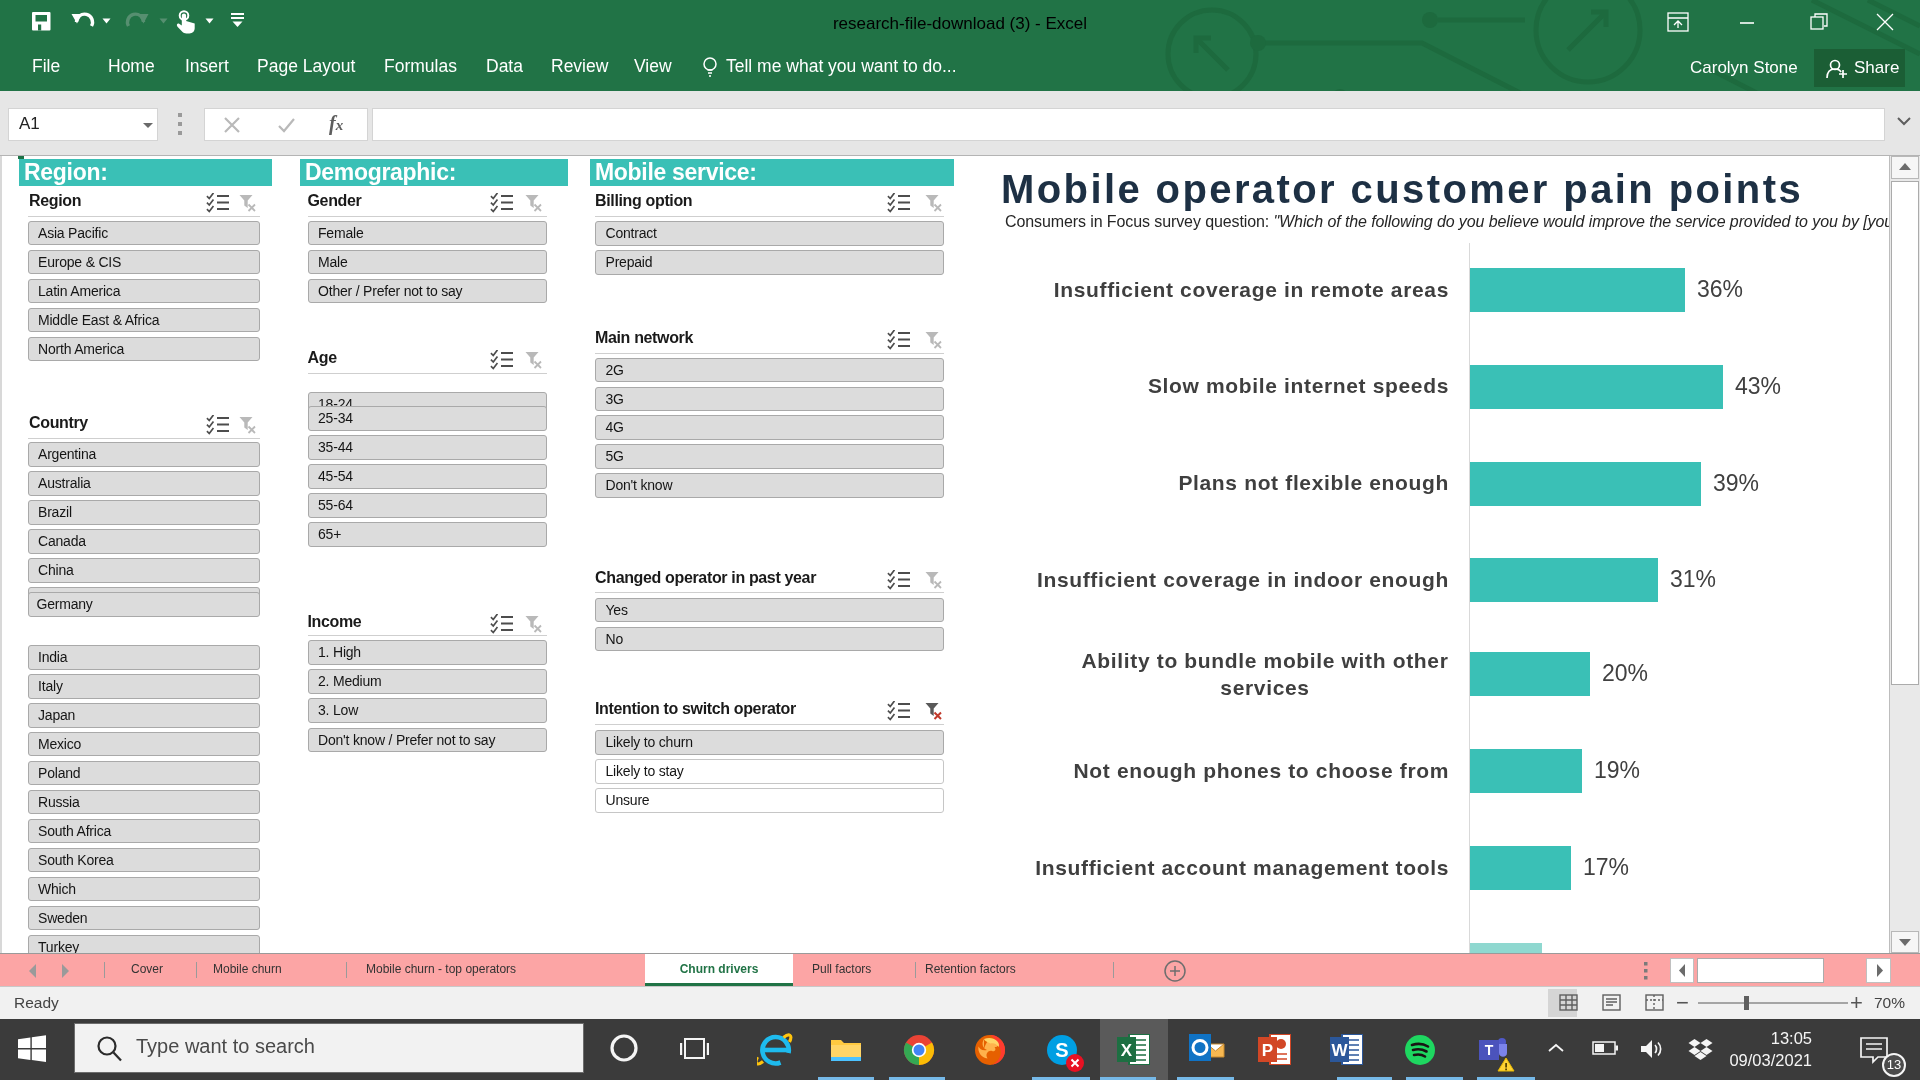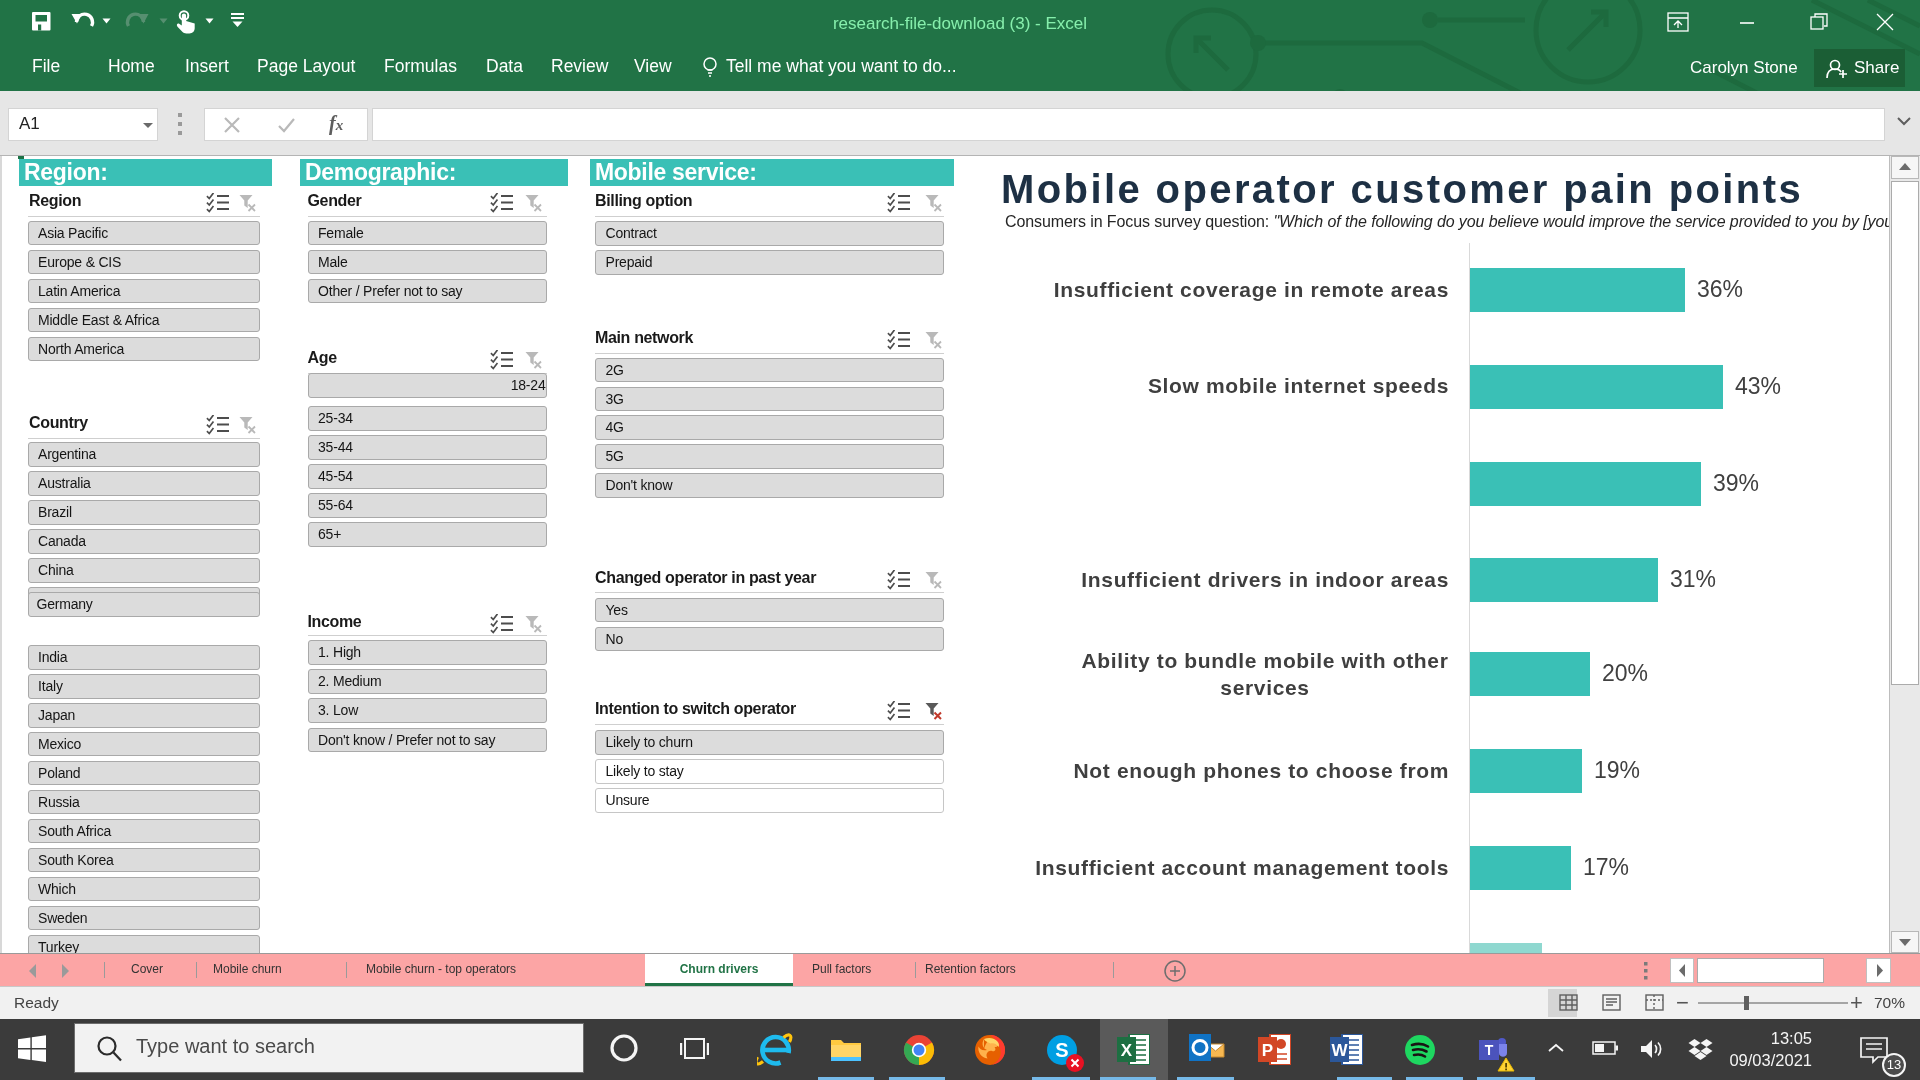--- a/index.html
+++ b/index.html
@@ -2,21 +2,21 @@
 <html><head>
 <meta charset="utf-8">
 <style>
 * { margin:0; padding:0; box-sizing:border-box; }
 html,body { width:1920px; height:1080px; overflow:hidden; }
 body { font-family:"Liberation Sans", sans-serif; position:relative; background:#fff; }
 .abs { position:absolute; }
 
 
 #chrome { position:absolute; left:0; top:0; width:1920px; height:91px; background:#217346; color:#fff; }
-#title { position:absolute; top:14px; left:0; width:1920px; text-align:center; font-size:17px; color:#86efac; }
+#title { position:absolute; top:14px; left:0; width:1920px; text-align:center; font-size:17px; color:#000000; }
 .tab { position:absolute; top:56px; font-size:17.5px; color:#fff; }
 
 
 #fbar { position:absolute; left:0; top:91px; width:1920px; height:65px; background:#e6e6e6; border-bottom:1px solid #b4b4b4; }
 .wbox { position:absolute; top:17px; height:33px; background:#fff; border:1px solid #d4d4d4; }
 
 
 #sheet { position:absolute; left:0; top:156px; width:1889px; height:797px; background:#fff; overflow:hidden; }
 .thead { position:absolute; height:27px; background:#3ac0b6; color:#fff; font-weight:bold; font-size:23px; line-height:26px; padding-left:5px; letter-spacing:-0.3px; }
 .stitle { position:absolute; font-weight:bold; font-size:16px; color:#1a1a1a; letter-spacing:-0.35px; }
@@ -231,21 +231,21 @@
   <div class="sb c2" style="top:122.5px;">Other / Prefer not to say</div>
 
   <div class="stitle" style="left:307.5px;top:193px;">Age</div>
   <svg class="abs" style="left:490px;top:194px" width="24" height="20">
       <use href="#ckl"></use>
     </svg>
   <svg class="abs" style="left:524px;top:195px" width="19" height="19">
       <use href="#fnl"></use>
     </svg>
   <div class="sline" style="left:307.5px;top:217px;width:239px;"></div>
-  <div class="sb c2" style="top:217px;text-align:right;">18-24</div>
+  <div class="sb c2" style="top:236px;">18-24</div>
   <div class="sb c2" style="top:250.4px;">25-34</div>
   <div class="sb c2" style="top:279.4px;">35-44</div>
   <div class="sb c2" style="top:308.3px;">45-54</div>
   <div class="sb c2" style="top:337.3px;">55-64</div>
   <div class="sb c2" style="top:366.2px;">65+</div>
 
   <div class="stitle" style="left:307.5px;top:457px;">Income</div>
   <svg class="abs" style="left:490px;top:458px" width="24" height="20">
       <use href="#ckl"></use>
     </svg>
@@ -322,21 +322,22 @@
   <div class="vlab" style="left:1697px;top:120px;">36%</div>
   <div class="vlab" style="left:1735px;top:216.5px;">43%</div>
   <div class="vlab" style="left:1713px;top:313.5px;">39%</div>
   <div class="vlab" style="left:1670px;top:410px;">31%</div>
   <div class="vlab" style="left:1602px;top:504px;">20%</div>
   <div class="vlab" style="left:1594px;top:601px;">19%</div>
   <div class="vlab" style="left:1583px;top:698px;">17%</div>
 
   <div class="clab" style="top:121px;">Insufficient coverage in remote areas</div>
   <div class="clab" style="top:217px;">Slow mobile internet speeds</div>
-  <div class="clab" style="top:411px;">Insufficient drivers in indoor areas</div>
+  <div class="clab" style="top:314px;">Plans not flexible enough</div>
+  <div class="clab" style="top:411px;">Insufficient coverage in indoor enough</div>
   <div class="clab" style="top:492px;left:1081px;width:368px;text-align:center;">Ability to bundle mobile with other<br>services</div>
   <div class="clab" style="top:602px;">Not enough phones to choose from</div>
   <div class="clab" style="top:699px;">Insufficient account management tools</div>
 </div>
 
 <div id="vsb">
   <div class="abs" style="left:1px;top:0px;width:28px;height:23px;background:#f6f6f6;border:1px solid #b8b8b8;">
     <svg width="26" height="21">
         <path d="M7 13 l6 -7 l6 7 z" fill="#6b6b6b"></path>
       </svg>

